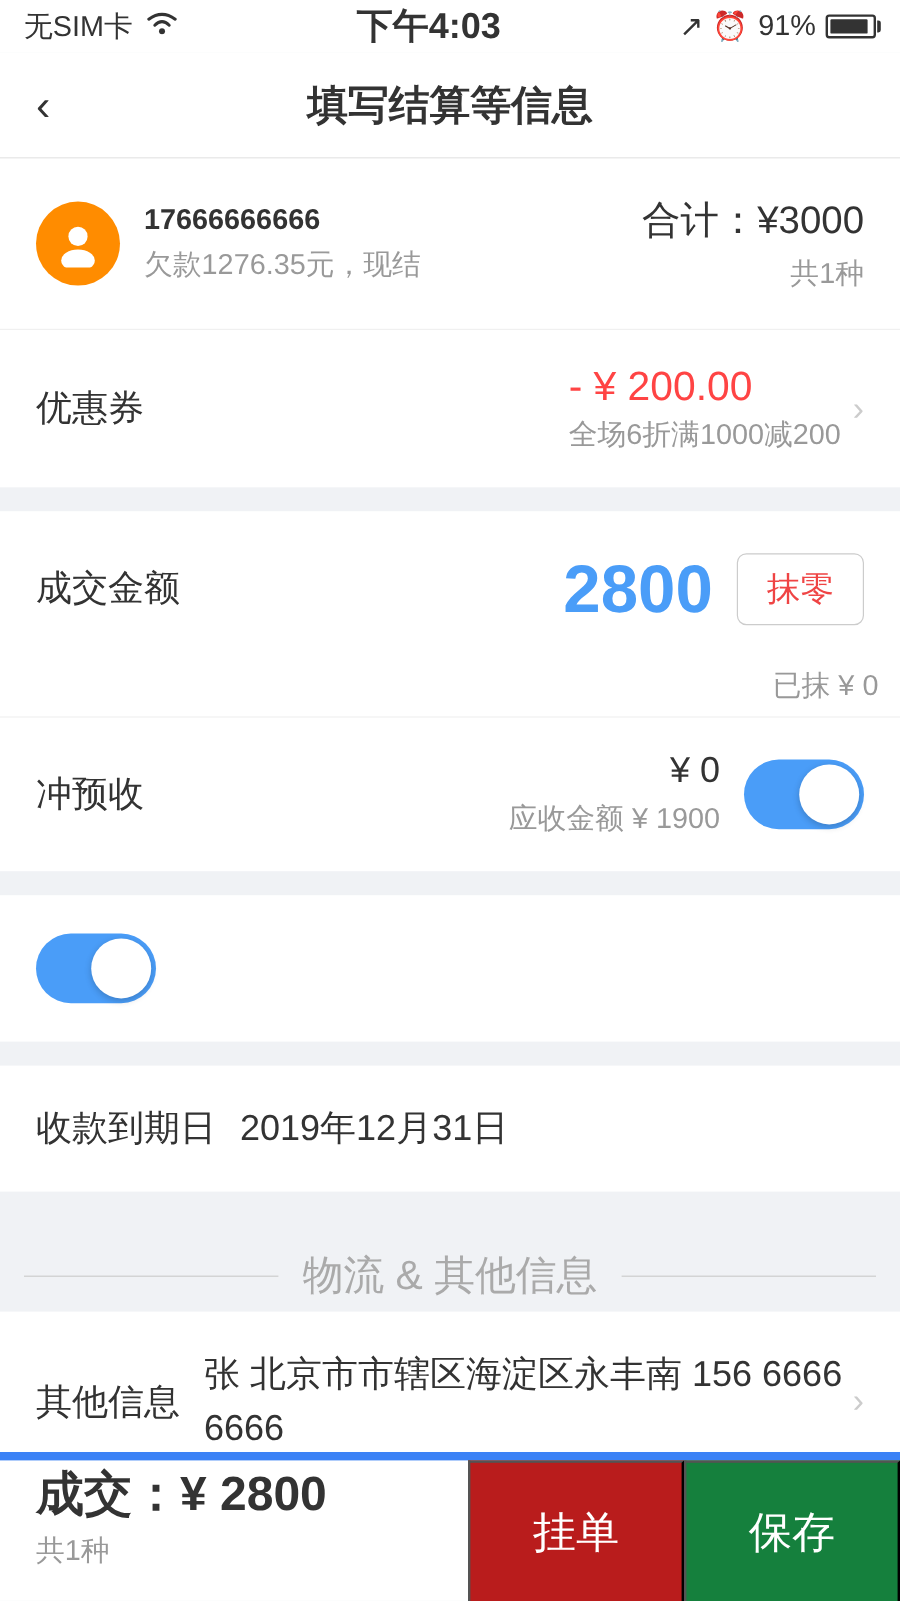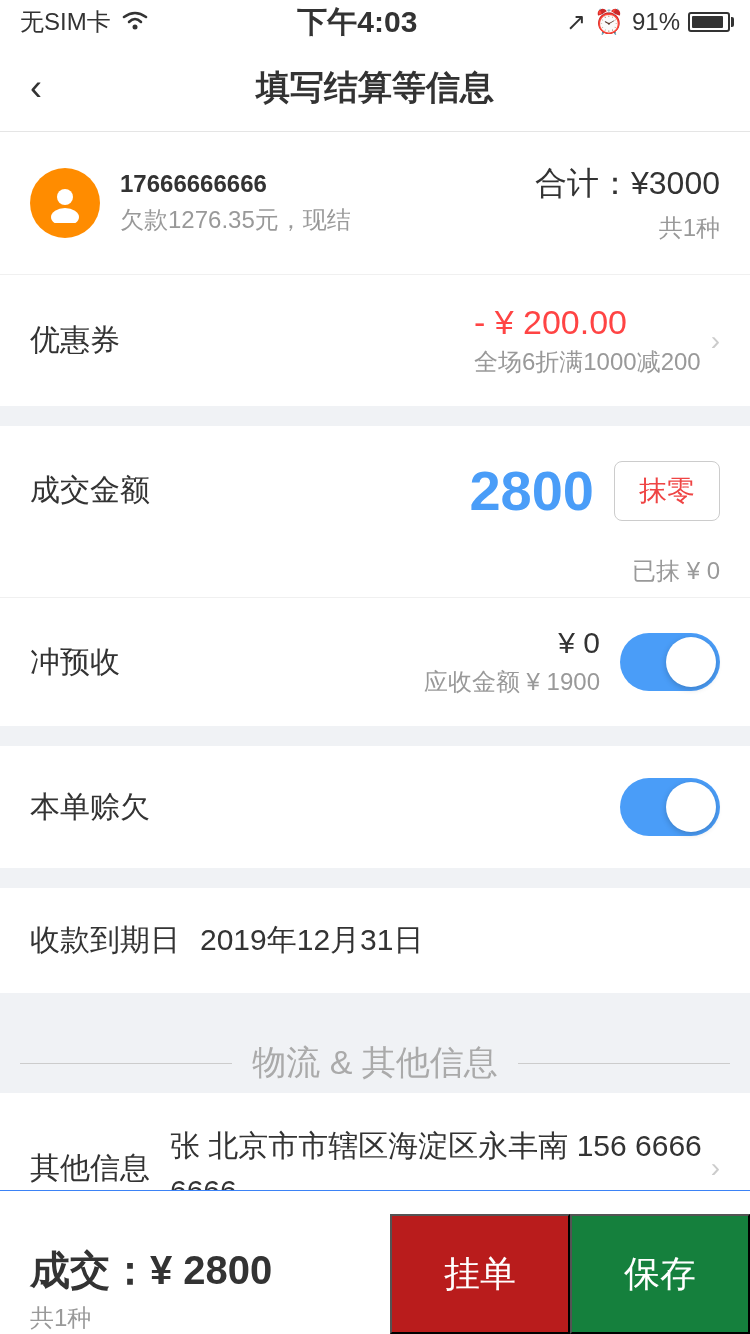--- a/index.html
+++ b/index.html
@@ -120,21 +120,21 @@
     .deal-amount { font-size: 56px; color: #4a9df8; font-weight: 600; }
     .round-zero-btn {
       border: 1px solid #ccc;
       border-radius: 8px;
       padding: 10px 24px;
       font-size: 28px;
       color: #ef4444;
       background: #fff;
       cursor: pointer;
     }
-    .deal-sub { font-size: 24px; color: #999; text-align: right; padding-right: 30px; padding-bottom: 10px; }
+    .deal-sub { font-size: 24px; color: #999; text-align: right; padding-right: 18px; padding-bottom: 10px; }
 
     
     .precollect-row {
       padding: 28px 30px;
       display: flex;
       align-items: center;
       justify-content: space-between;
       border-top: 1px solid #f0f0f0;
     }
     .precollect-label { font-size: 30px; color: #333; }
@@ -209,25 +209,25 @@
     .address-label { font-size: 30px; color: #333; flex-shrink: 0; margin-right: 20px; }
     .address-value { font-size: 30px; color: #333; flex: 1; line-height: 1.5; }
     .address-chevron { font-size: 28px; color: #ccc; flex-shrink: 0; }
 
     
     .bottom-bar {
       position: fixed;
       bottom: 0;
       left: 0;
       width: 750px;
-      height: 144px;
-      background: #fff;
-      display: flex;
-      align-items: flex-end;
-      border-top: 1px solid #3b82f6;
+      height: 124px;
+      background: #fff;
+      display: flex;
+      align-items: flex-start;
+      border-top: 7px solid #3b82f6;
     }
     .bottom-summary {
       flex: 1;
       padding: 0 30px;
     }
     .bottom-deal { font-size: 28px; color: #333; }
     .bottom-deal span { font-size: 40px; font-weight: 600; color: #333; }
     .bottom-count { font-size: 24px; color: #999; margin-top: 4px; }
     .bottom-btn {
       height: 120px;
@@ -326,21 +326,20 @@
           <div class="precollect-sub">应收金额 ¥ 1900</div>
         </div>
         <div class="toggle">
           <div class="toggle-knob"></div>
         </div>
       </div>
     </div>
   </div>
 
   <div class="debt-row">
-    <span class="debt-label">本单赊欠</span>
     <div class="toggle">
       <div class="toggle-knob"></div>
     </div>
   </div>
 
   <div class="due-date-row">
     <span class="due-date-label">收款到期日</span>
     <span class="due-date-value">2019年12月31日</span>
   </div>
 

